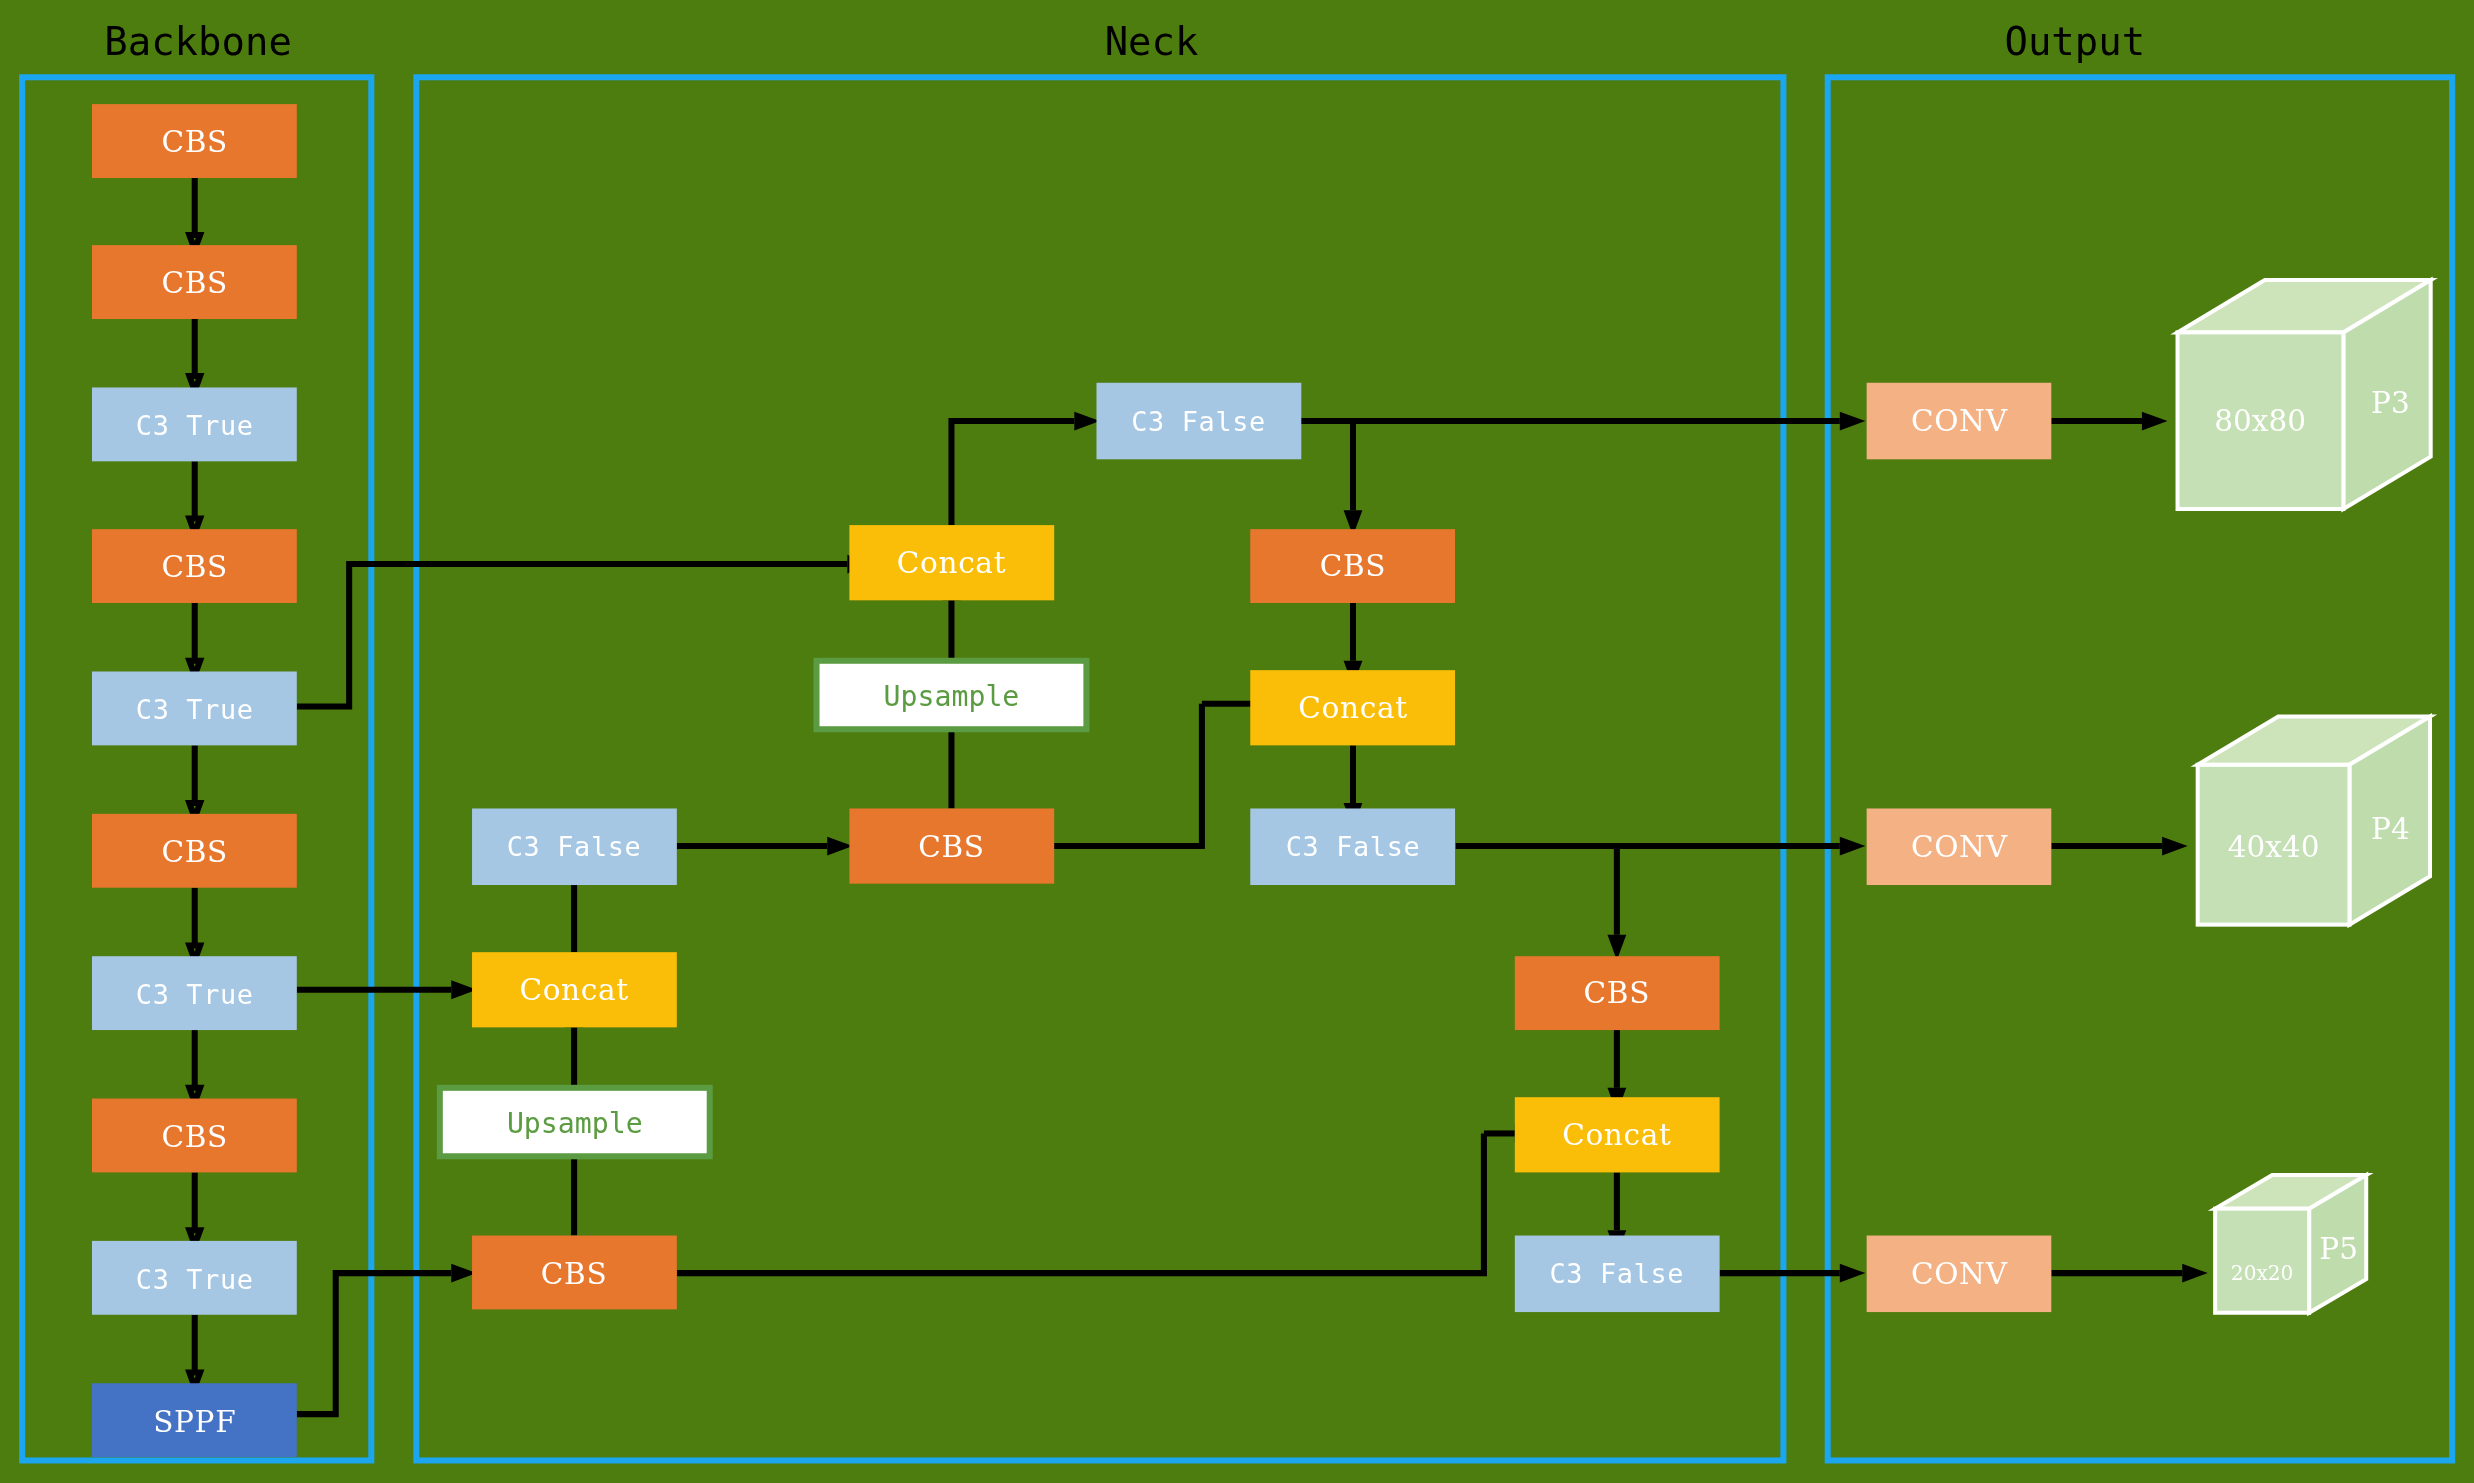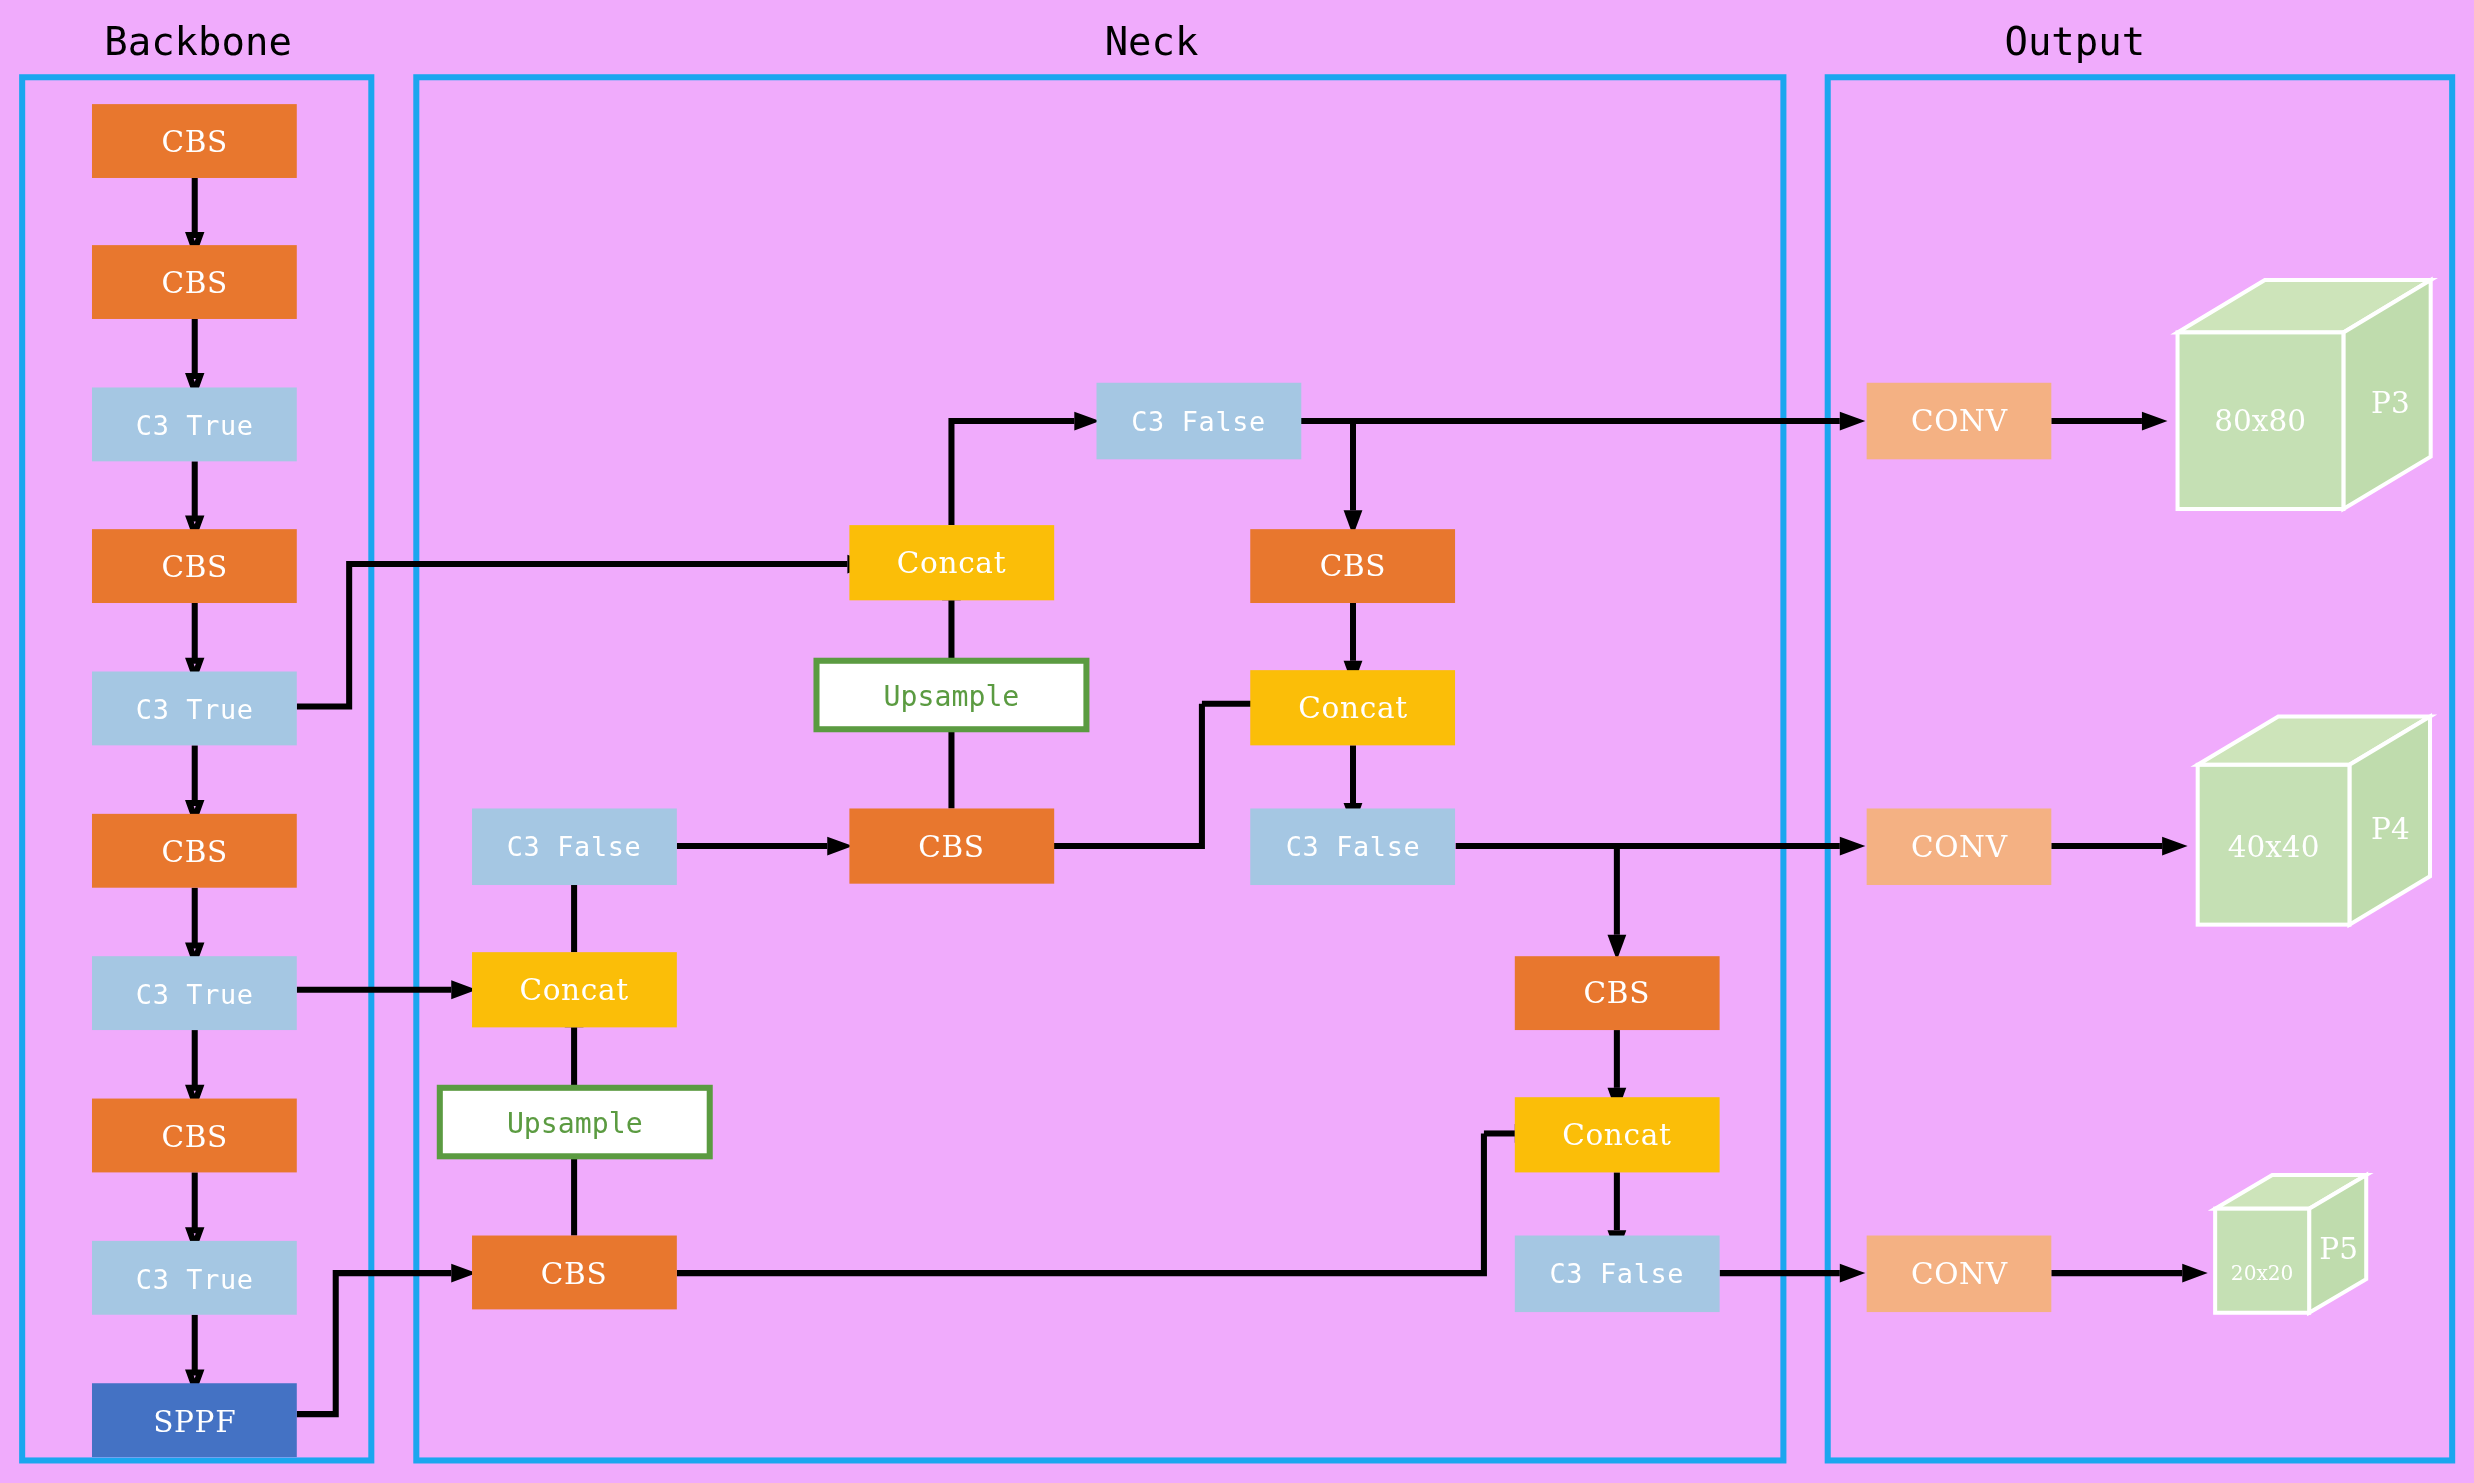--- a/index.html
+++ b/index.html
@@ -1,21 +1,21 @@
 <!DOCTYPE html>
 <html style="font-size:10.7px"><head>
 <meta charset="utf-8">
 <style>
   html,body{margin:0;padding:0;background:#ffffff;}
   body{
     width:2475px;height:1484px;
     font-family:"DejaVu Serif", serif;
     overflow:hidden;
   }
-  #stage{position:relative;width:2475px;height:1484px;background:#f0abfc;}
+  #stage{position:relative;width:2475px;height:1484px;background:#4d7c0f;}
   svg{position:absolute;left:0;top:0;width:2475px;height:1484px;}
   .sec-title{
     font-family:"DejaVu Sans Mono", monospace;
     font-size:58px;fill:#000;text-anchor:middle;
     dominant-baseline:middle;
   }
   .panel{fill:none;stroke:#1BA6EF;stroke-width:9;}
   .blk-text{
     font-family:"DejaVu Serif", serif;
     fill:#ffffff;text-anchor:middle;dominant-baseline:central;

